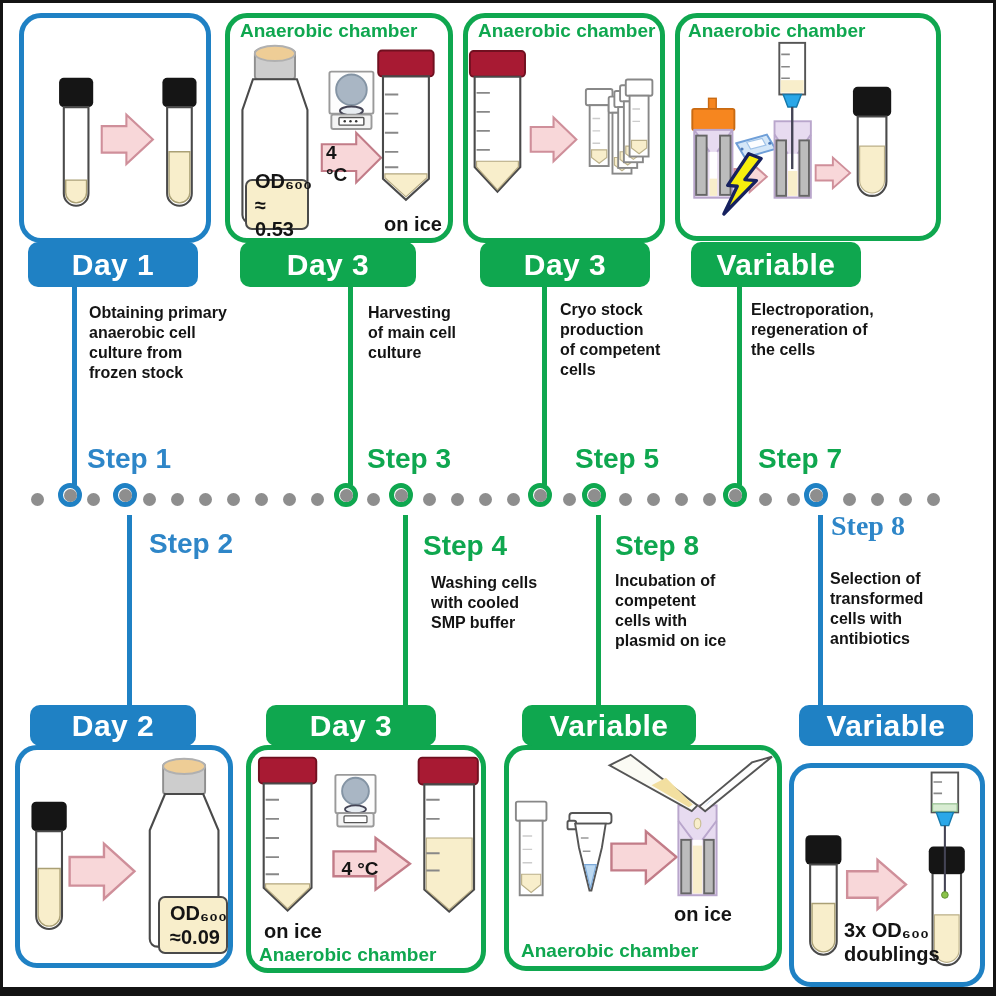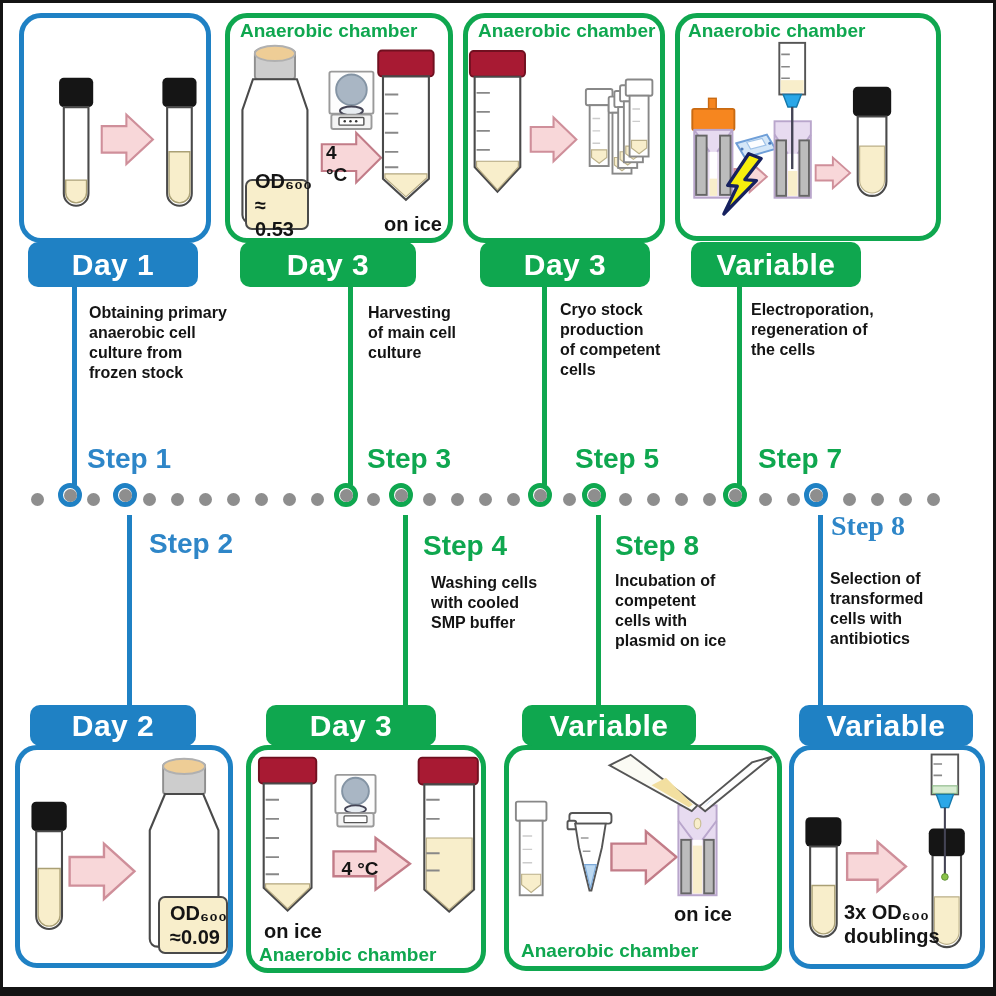--- a/index.html
+++ b/index.html
@@ -398,21 +398,21 @@
       </g>
       <ellipse cx="196" cy="77" rx="3.5" ry="5.5" fill="#f8eecb" stroke="#c8bd92" stroke-width="1.2"></ellipse>
     </svg>
     <div class="ice" style="left:154px;top:153px;width:80px;">on ice</div>
     <div class="chamber" style="left:12px;top:190px;">Anaerobic chamber</div>
   </div>
 
   <div class="day-header blue" style="left:796px;top:702px;width:174px;height:41px;">
       <span>Variable</span>
     </div>
-  <div class="panel blue" style="left:786px;top:742px;width:196px;height:224px;">
+  <div class="panel blue" style="left:786px;top:760px;width:196px;height:224px;">
     <svg viewBox="0 0 196 224">
       <g>
         <rect x="12" y="70" width="38" height="31" rx="5" fill="#151515"></rect>
         <path d="M17,101 L17,182 A14,14 0 0 0 45,182 L45,101 Z" fill="#fff" stroke="#4a4a4a" stroke-width="2.2"></path>
         <path d="M19,142 L43,142 L43,181 A12,12 0 0 1 19,181 Z" fill="#f8eecb" stroke="#aaa075" stroke-width="1.5"></path>
       </g>
       <polygon points="56,108 88,108 88,96 118,122 88,148 88,136 56,136" fill="#f8d7d9" stroke="#cf8f9a" stroke-width="2.5"></polygon>
       <g>
         <path d="M146,110 L146,192 A15,15 0 0 0 176,192 L176,110 Z" fill="#fff" stroke="#4a4a4a" stroke-width="2.2"></path>
         <path d="M148,154 L174,154 L174,191 A13,13 0 0 1 148,191 Z" fill="#f8eecb" stroke="#bbb089" stroke-width="1.2"></path>

